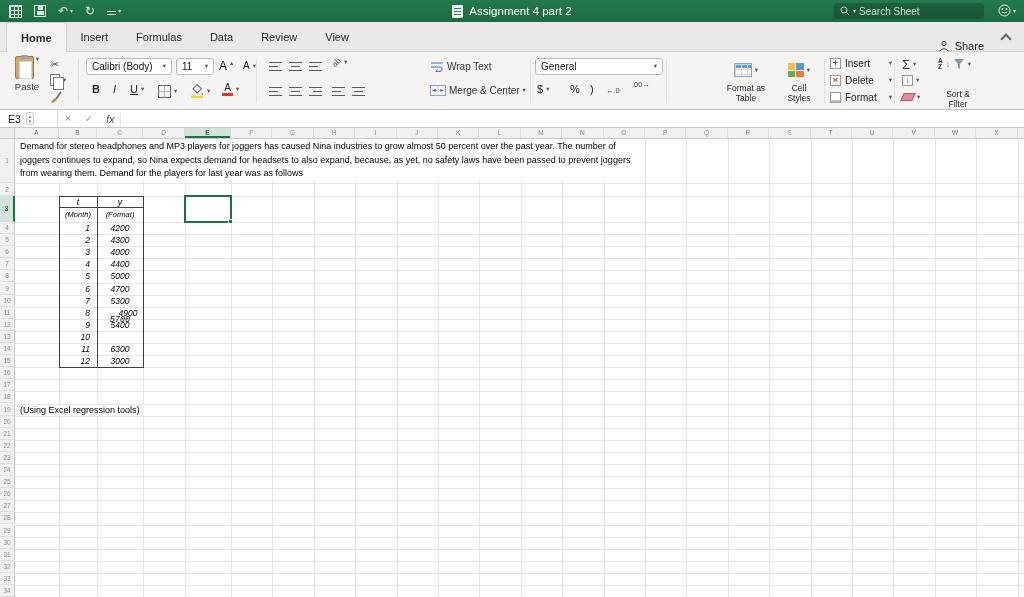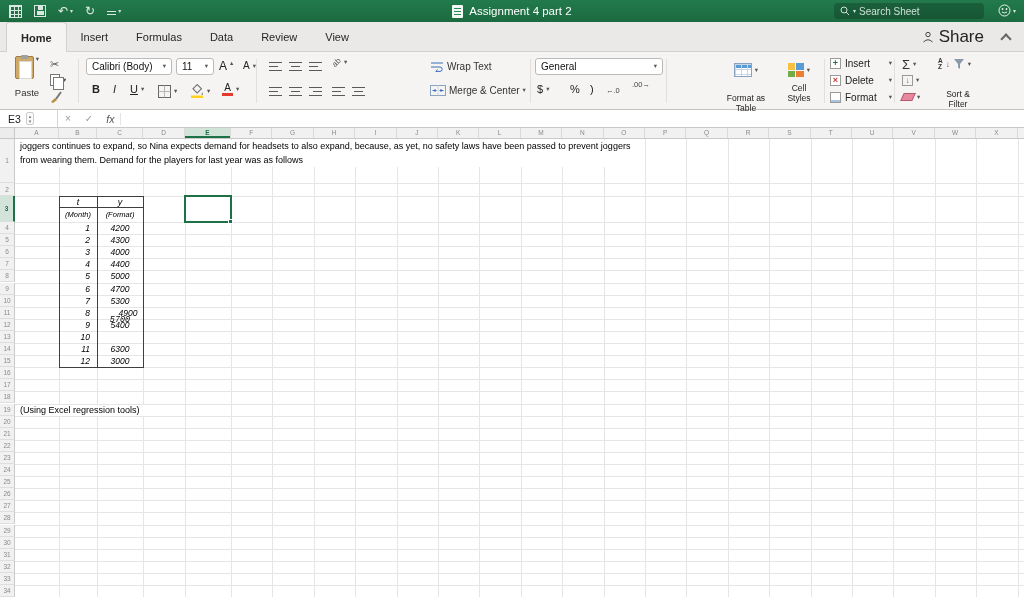--- a/index.html
+++ b/index.html
@@ -19,28 +19,28 @@
 .doc-ic{width:11px;height:13px;background:#f2f7f4;border-radius:1px;position:relative}
 .doc-ic:before{content:"";position:absolute;left:2px;top:3px;width:7px;height:1px;background:#2a8a57;box-shadow:0 3px 0 #2a8a57,0 6px 0 #2a8a57}
 #tb-search{position:absolute;right:40px;top:3px;width:150px;height:16px;background:rgba(0,0,0,.20);border-radius:4px;display:flex;align-items:center;gap:3px;padding:0 6px;color:#cfe0d6;font-size:10px}
 #tb-smiley{position:absolute;right:8px;top:4px;display:flex;align-items:center;gap:2px}
 
 
 #tabrow{position:absolute;top:22px;left:0;width:1024px;height:30px;background:#ebe9e7;border-bottom:1px solid #d2d0ce;z-index:19}
 #tabs{display:flex;align-items:stretch;height:100%;margin-left:6px}
 .tab{padding:0 14px;font-size:11px;color:#262626;display:flex;align-items:center}
 .tab.active{background:#f6f4f2;border:1px solid #d2d0ce;border-bottom:none;border-radius:3px 3px 0 0;font-weight:bold;margin-bottom:-1px}
-#share{position:absolute;right:40px;top:0;height:30px;display:flex;align-items:center;gap:5px;font-size:17px;color:#222}
+#share{position:absolute;right:40px;top:0;height:30px;display:flex;align-items:flex-end;gap:5px;font-size:11px;color:#222}
 #collapse{position:absolute;right:14px;top:13px;width:8px;height:8px;border-left:2px solid #666;border-top:2px solid #666;transform:rotate(45deg)}
 
 
 #ribbon{position:absolute;top:52px;left:0;width:1024px;height:58px;background:#f6f4f2;border-bottom:1px solid #c6c4c2;z-index:18}
 .sep{position:absolute;top:7px;height:44px;width:1px;background:#e2e0de}
 .rb-abs{position:absolute;display:flex;align-items:center;gap:3px;color:#333}
-.rb-lbl{font-size:9.5px;color:#333;text-align:right;margin-top:8px}
+.rb-lbl{font-size:9.5px;color:#333;text-align:right;margin-top:2px}
 .caret{font-size:6.5px;color:#555;line-height:1}
 .combo{position:absolute;height:17px;background:#fff;border:1px solid #bcbab8;border-radius:3px;display:flex;align-items:center;padding:0 5px;font-size:10px;color:#111}
 .combo .caret{margin-left:auto;padding-left:4px}
 .btn-ch{font-size:11px;color:#222;line-height:1}
 .pst{width:19px;height:23px;background:#cfa968;border:1px solid #9c7b45;border-radius:2px;position:relative}
 .pst:before{content:"";position:absolute;top:-2px;left:5px;width:7px;height:4px;background:#9aa0a6;border-radius:1px}
 .pst:after{content:"";position:absolute;top:4px;left:3px;width:11px;height:16px;background:#fff;border:1px solid #d8d8d8}
 .cpy{width:10px;height:12px;border:1px solid #777;background:#fff;position:relative}
 .cpy:before{content:"";position:absolute;left:2px;top:2px;width:9px;height:11px;border:1px solid #777;background:#fff}
 .lines3{width:13px;height:9px;background-image:linear-gradient(#5a5a5a,#5a5a5a),linear-gradient(#5a5a5a,#5a5a5a),linear-gradient(#5a5a5a,#5a5a5a);background-size:13px 1px,9px 1px,13px 1px;background-position:0 0,0 4px,0 8px;background-repeat:no-repeat}
@@ -301,21 +301,21 @@
     </div>
   <div class="rb-abs" style="left:632px;top:28px">
       <span style="font-size:7.5px;color:#444">.00→</span>
     </div>
 
   <div class="bigbtn" style="left:718px;top:6px;width:56px">
     <div class="ic">
         <span class="ft-ic"></span>
         <span class="caret">▾</span>
       </div>
-    <div style="width:44px;margin:12px auto">Format as Table</div>
+    <div style="width:44px;margin:2px auto">Format as Table</div>
   </div>
   <div class="bigbtn" style="left:776px;top:6px;width:46px">
     <div class="ic">
         <span class="cs-ic">
           <span style="background:#f6c142"></span>
           <span style="background:#5b9bd5"></span>
           <span style="background:#70ad47"></span>
           <span style="background:#ed7d31"></span>
         </span>
         <span class="caret">▾</span>
@@ -405,20 +405,21 @@
       <div class="colh" style="left: 769.2px; width: 41.4px;">S</div>
       <div class="colh" style="left: 810.6px; width: 41.4px;">T</div>
       <div class="colh" style="left: 852px; width: 41.4px;">U</div>
       <div class="colh" style="left: 893.4px; width: 41.4px;">V</div>
       <div class="colh" style="left: 934.8px; width: 41.4px;">W</div>
       <div class="colh" style="left: 976.2px; width: 41.4px;">X</div>
       <div class="colh" style="left: 1017.6px; width: 41.4px;">Y</div>
     </div>
   <div id="grid">
     <div class="cellblock" id="a1" style="left:20px;top:1px">
+      <div>Demand for stereo headphones and MP3 players for joggers has caused Nina industries to grow almost 50 percent over the past year. The number of</div>
       <div>joggers continues to expand, so Nina expects demand for headsets to also expand, because, as yet, no safety laws have been passed to prevent joggers</div>
       <div>from wearing them. Demand for the players for last year was as follows</div>
     </div>
     <div class="cellblock" style="left:20px;top:266px;line-height:11px">(Using Excel regression tools)</div>
   <div class="vl" style="left: 59px;"></div>
       <div class="vl" style="left: 97px;"></div>
       <div class="vl" style="left: 143px;"></div>
       <div class="vl" style="left: 185px;"></div>
       <div class="vl" style="left: 231px;"></div>
       <div class="vl" style="left: 272.4px;"></div>

